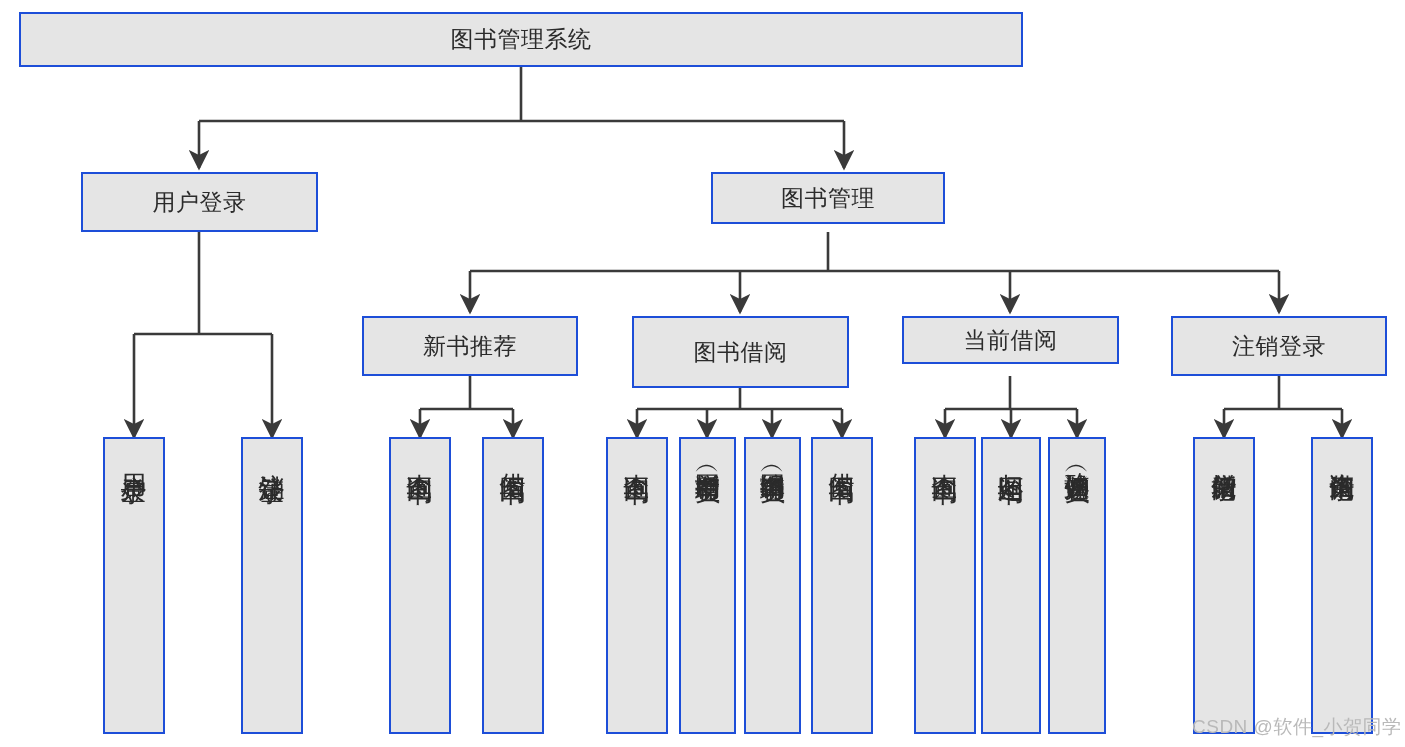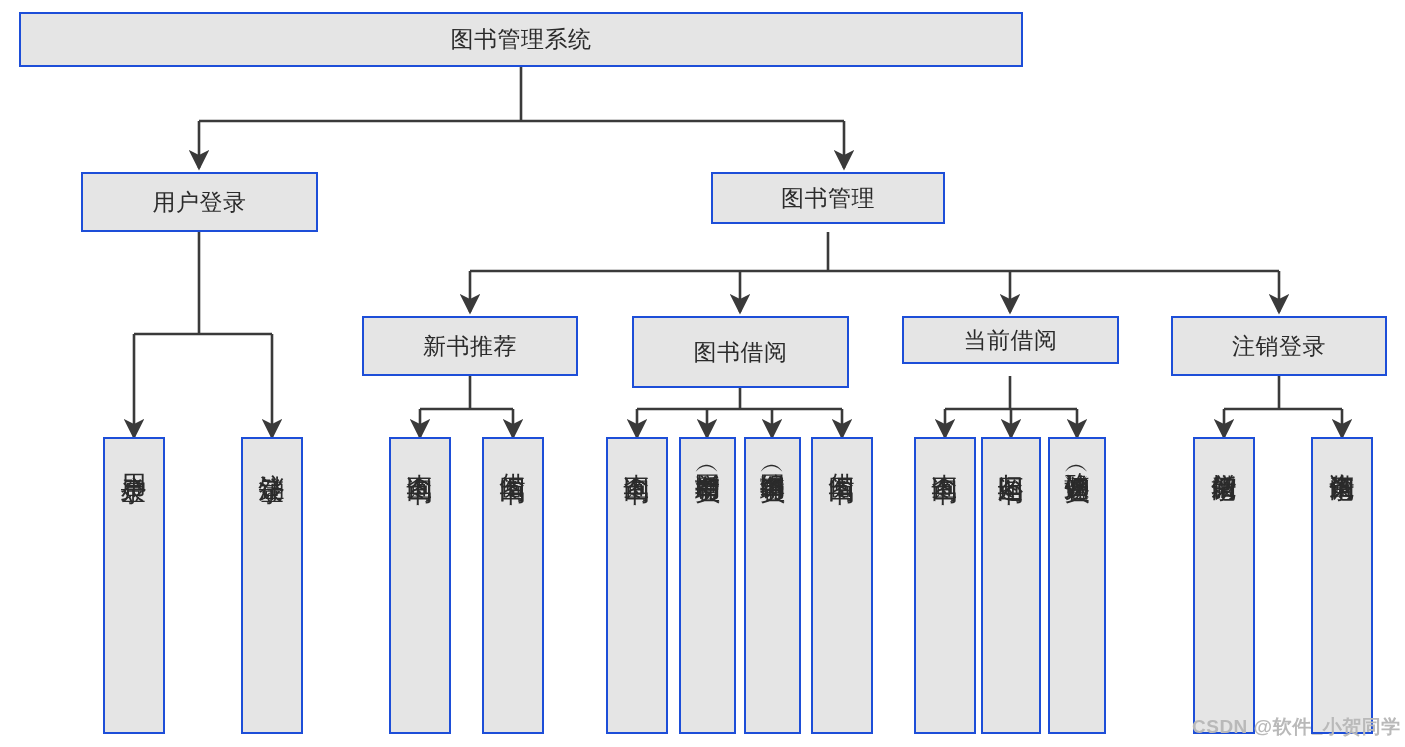--- a/index.html
+++ b/index.html
@@ -62,21 +62,20 @@
   }
   #watermark {
     position: absolute;
     left: 1192px;
     top: 714px;
     font-size: 19px;
     color: #b9b9b9;
     z-index: 3;
     white-space: nowrap;
     letter-spacing: 0.5px;
-    font-weight: bold;
   }
 </style>
 </head>
 <body>
 
 <div id="canvas">
 
   <svg id="edges" viewBox="0 0 1405 747">
     <defs>
       <marker id="arrow" viewBox="0 0 12 12" refX="10.5" refY="6" markerWidth="8" markerHeight="8" orient="auto-start-reverse">

